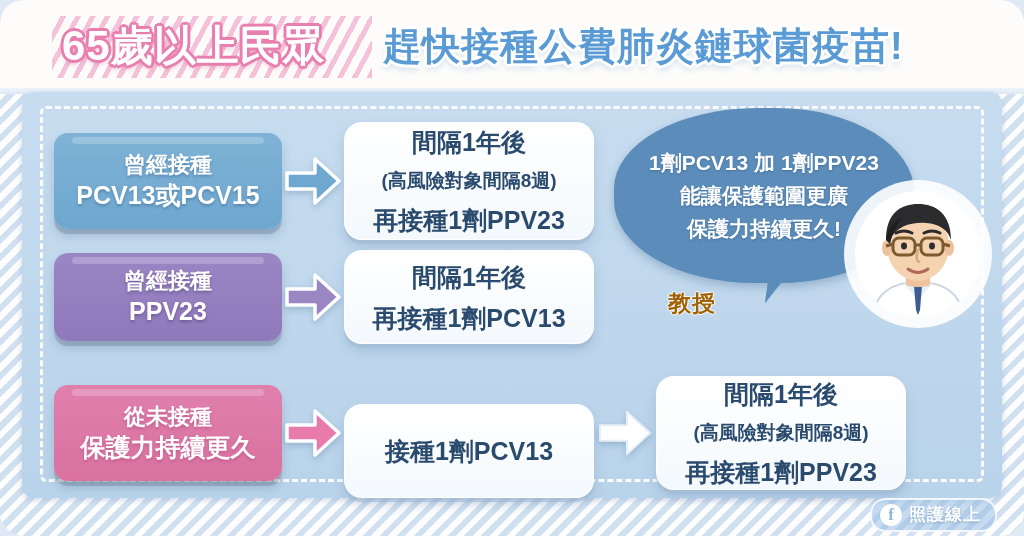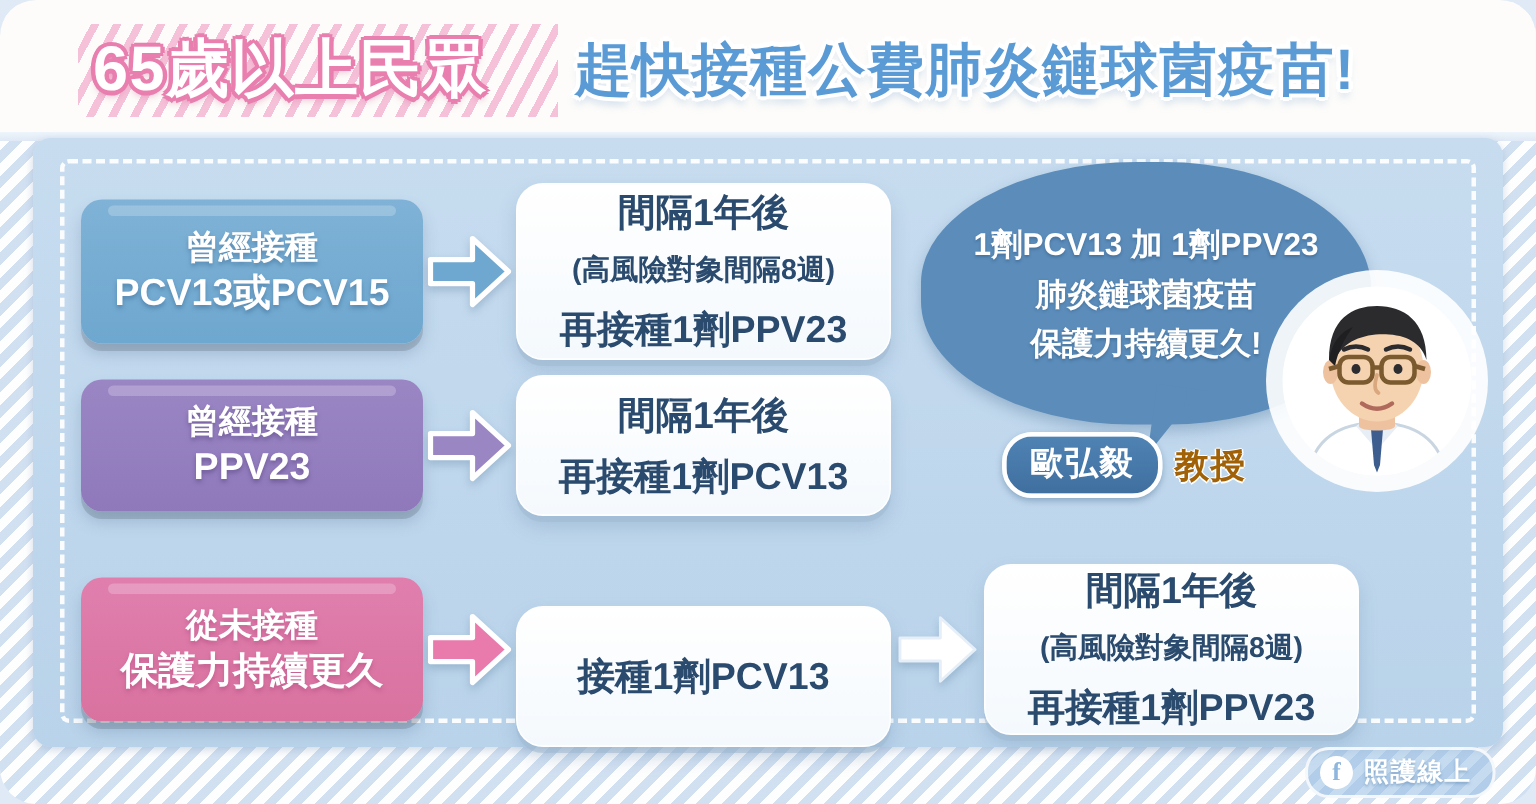--- a/index.html
+++ b/index.html
@@ -256,21 +256,21 @@
       <span class="small">(高風險對象間隔8週)</span>
       <span class="big">再接種1劑PPV23</span>
     </div>
   </div>
 
   <div class="bubble-wrap">
     <div class="bubble"></div>
     <div class="bubble-tail"></div>
     <div class="bubble-text">
       <span>1劑PCV13 加 1劑PPV23</span>
-      <span>肺炎鏈球菌疫苗</span>
+      <span>能讓保護範圍更廣</span>
       <span>保護力持續更久!</span>
     </div>
   </div>
 
   <div class="doctor">
     <div class="doc-halo"></div>
     <svg width="132" height="132" viewBox="0 0 132 132">
       <defs>
           <clipPath id="cp">
             <circle cx="66" cy="66" r="63"></circle>
@@ -307,21 +307,20 @@
         <path d="M44 45 Q52 41 60 45" stroke="#2b2b2e" stroke-width="3" fill="none" stroke-linecap="round"></path>
         <path d="M72 45 Q80 41 88 45" stroke="#2b2b2e" stroke-width="3" fill="none" stroke-linecap="round"></path>
 
         <path d="M66 62 Q63 72 67 74" stroke="#d9a87e" stroke-width="2.5" fill="none" stroke-linecap="round"></path>
         <path d="M56 81 Q66 88 76 81" stroke="#b06a5c" stroke-width="3" fill="none" stroke-linecap="round"></path>
       </g>
     </svg>
   </div>
 
   <div class="namebadge">
-    <span class="name-pill">歐弘毅</span>
     <span class="name-title">教授</span>
   </div>
 
   <div class="fb">
     <span class="fb-icon">f</span>
     <span class="fb-label">照護線上</span>
   </div>
 
 </div>
 

